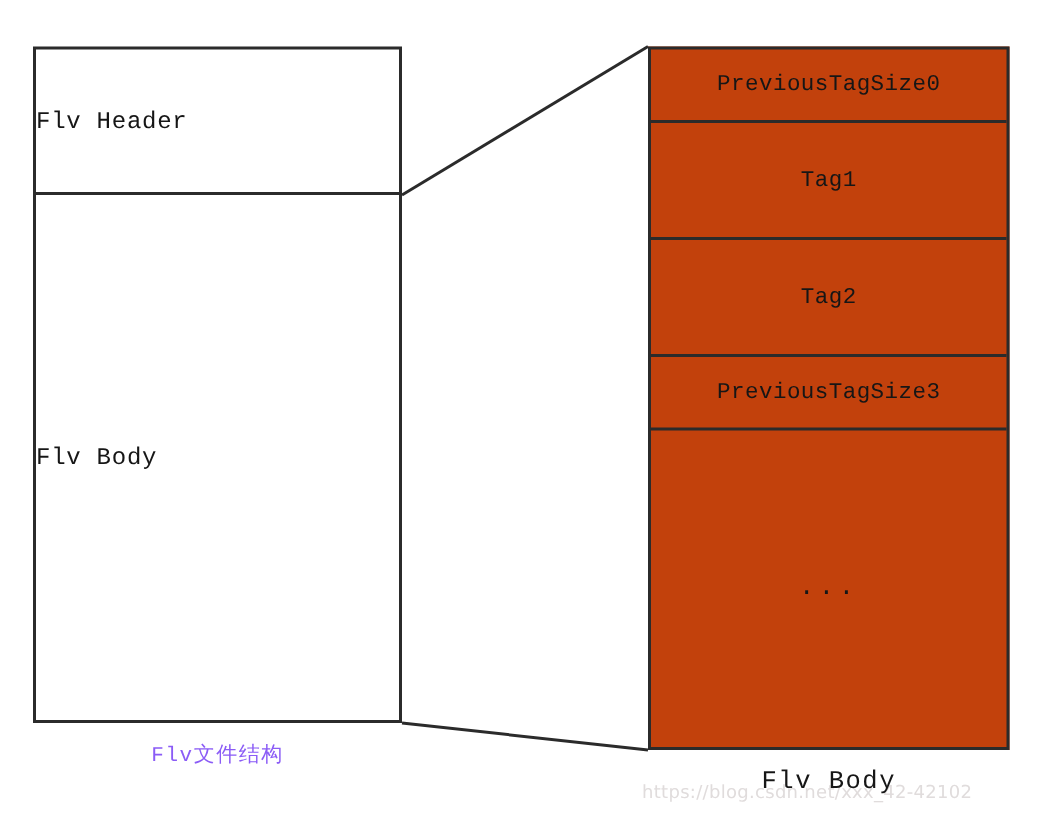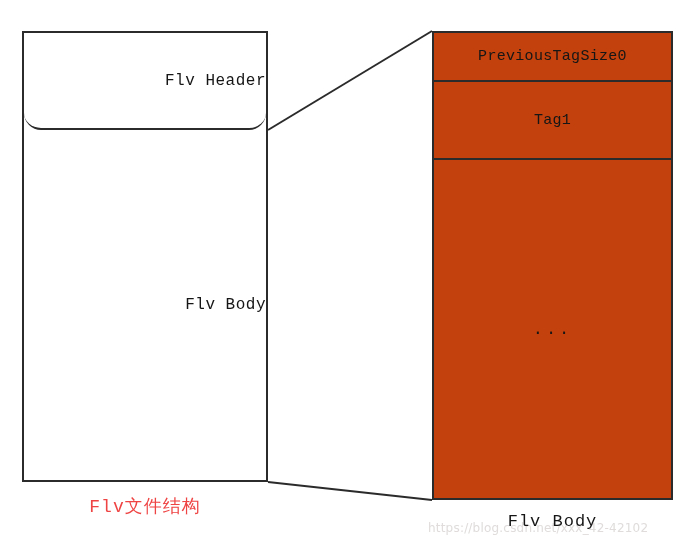--- a/index.html
+++ b/index.html
@@ -44,45 +44,44 @@
     background: #ffffff;
     z-index: 2;
   }
   .left-cell {
     position: absolute;
     left: 0;
     width: 100%;
     box-sizing: border-box;
     display: flex;
     align-items: center;
-    justify-content: flex-end;
+    justify-content: flex-start;
     font-size: 16px;
     letter-spacing: 0.5px;
     color: #161616;
-    border-radius: 17px;
   }
   .left-cell.header {
     top: 0;
     height: 97px;
     border-bottom: 2px solid #2b2b2b;
   }
   .left-cell.bodycell {
     top: 97px;
     height: 350px;
   }
 
   .left-caption {
     position: absolute;
     left: 22px;
     top: 494px;
     width: 246px;
     text-align: center;
-    font-size: 18px;
+    font-size: 14px;
     letter-spacing: 1px;
-    color: #ef4444;
+    color: #8b5cf6;
     z-index: 2;
   }
 
   
   .right-box {
     position: absolute;
     left: 432px;
     top: 31px;
     width: 241px;
     height: 469px;
@@ -173,23 +172,29 @@
 
     <div class="right-row size-row">
       <span>PreviousTagSize0</span>
     </div>
 
     <div class="right-row tag-row">
       <span>Tag1</span>
     </div>
 
 
-
-
-
+    <div class="right-row tag-row">
+      <span>Tag2</span>
+    </div>
+
+
+
+    <div class="right-row size-row">
+      <span>PreviousTagSize3</span>
+    </div>
 
     <div class="right-row last-row">
       <span class="ellipsis">...</span>
     </div>
 
   </div>
 
   <div class="watermark watermark-url">https://blog.csdn.net/xxx_42-42102</div>
 
   <div class="right-caption">Flv Body</div>

